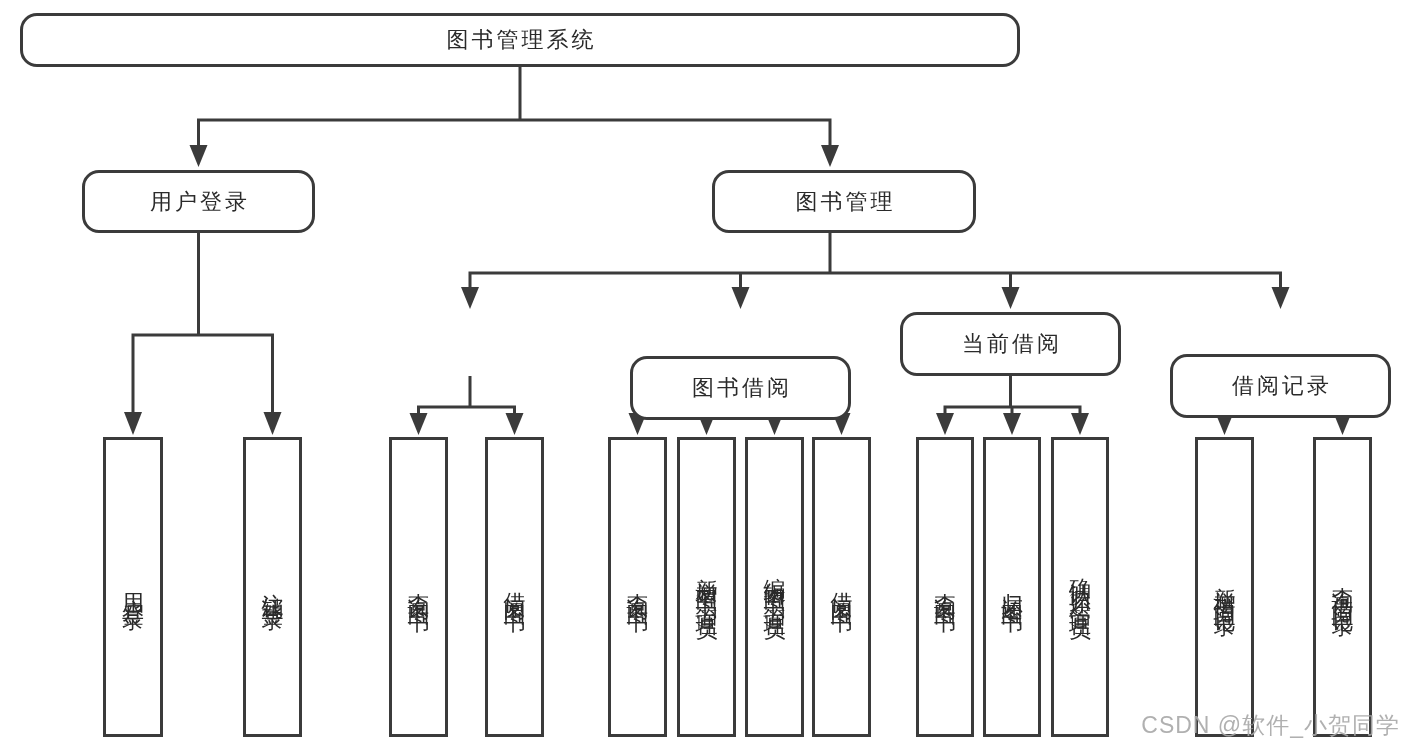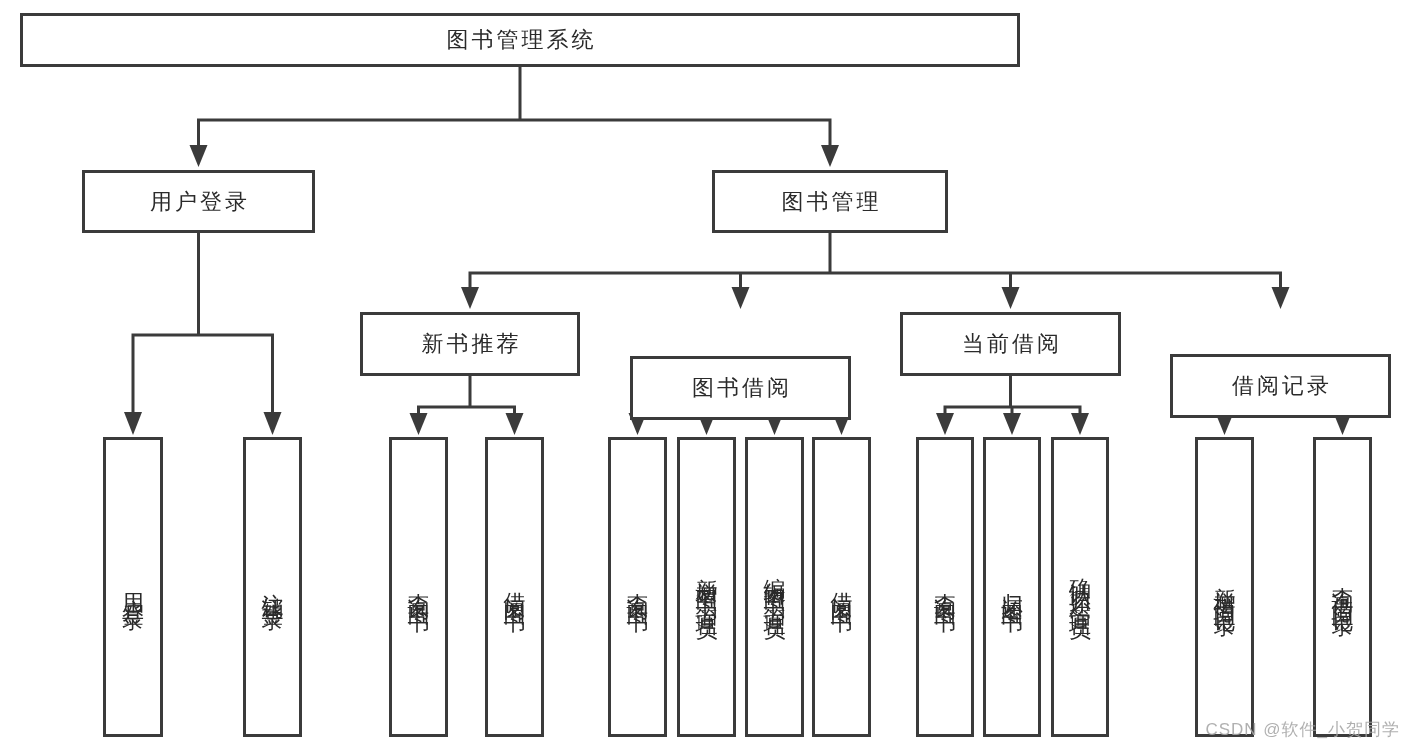--- a/index.html
+++ b/index.html
@@ -21,33 +21,34 @@
     display: flex;
     align-items: center;
     justify-content: center;
     text-align: center;
   }
   .hbox {
     font-size: 22px;
     letter-spacing: 3px;
     text-indent: 3px;
     white-space: nowrap;
+    border-radius: 17px;
   }
   .vbox {
     writing-mode: vertical-rl;
     text-orientation: mixed;
     font-size: 22px;
     letter-spacing: 6px;
     line-height: 1;
   }
   .watermark {
     position: absolute;
     right: 5px;
     bottom: 6px;
-    font-size: 17px;
+    font-size: 23px;
     letter-spacing: 1px;
     color: #a8a8a8;
     opacity: 0.9;
     white-space: nowrap;
     z-index: 5;
     text-align: right;
   }
 </style>
 </head>
 <body>
@@ -97,23 +98,22 @@
       <polygon points="1071,413 1089,413 1080,435"></polygon>
 
       <polygon points="1215.5,413 1233.5,413 1224.5,435"></polygon>
       <polygon points="1333.5,413 1351.5,413 1342.5,435"></polygon>
     </g>
   </svg>
 
   <div class="node hbox" style="left:20px; top:13px; width:1000px; height:54px;">图书管理系统</div>
 
   <div class="node hbox" style="left:82px; top:170px; width:233px; height:63px;">用户登录</div>
-  <div class="node hbox" style="left:712px; top:170px; width:236px; height:63px;">图书管理</div>
+  <div class="node hbox" style="left:712px; top:170px; width:264px; height:63px;">图书管理</div>
 
-  <div class="node hbox" style="left:360px; top:312px; width:220px; height:64px;">新书推荐</div>
   <div class="node hbox" style="left:630px; top:312px; width:221px; height:64px;margin-top:44px;">图书借阅</div>
   <div class="node hbox" style="left:900px; top:312px; width:221px; height:64px;">当前借阅</div>
   <div class="node hbox" style="left:1170px; top:312px; width:221px; height:64px;margin-top:42px;">借阅记录</div>
 
   <div class="node vbox" style="left:103px; top:437px; width:60px; height:300px;">用户登录</div>
   <div class="node vbox" style="left:243px; top:437px; width:59px; height:300px;">注销登录</div>
 
   <div class="node vbox" style="left:389px; top:437px; width:59px; height:300px;">查询图书</div>
   <div class="node vbox" style="left:485px; top:437px; width:59px; height:300px;">借阅图书</div>
 

